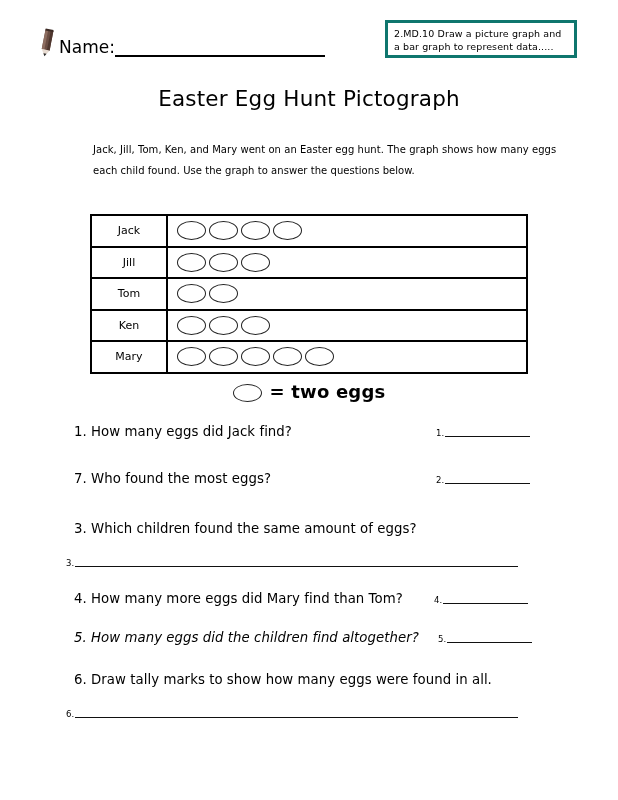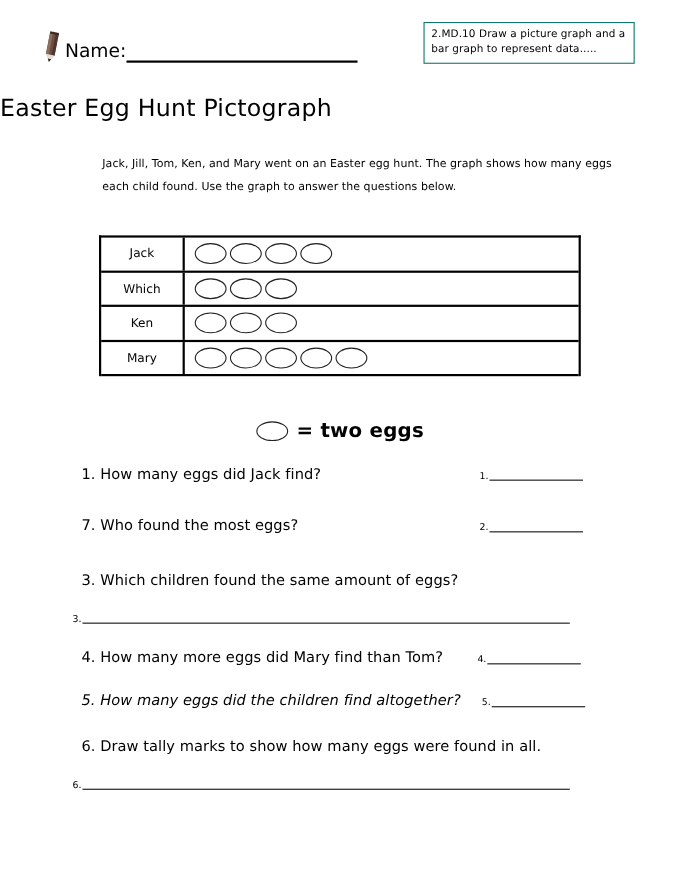--- a/index.html
+++ b/index.html
@@ -16,21 +16,21 @@
     overflow: hidden;
   }
 
   
   .standard-box {
     position: absolute;
     left: 385px;
     top: 20px;
     width: 192px;
     height: 38px;
-    border: 1px solid #0f766e;
+    border: 3px solid #0f766e;
     box-sizing: border-box;
     padding: 4px 5px 0 6px;
   }
   .standard-box .std-text {
     font-size: 9.5px;
     line-height: 13px;
     letter-spacing: 0.1px;
   }
 
   
@@ -59,20 +59,21 @@
     height: 17px;
     margin-bottom: 1px;
   }
 
   
   .worksheet-title {
     position: absolute;
     left: 0;
     top: 86px;
     width: 618px;
+    text-align: center;
     font-size: 21.5px;
     letter-spacing: 0.2px;
   }
 
   
   .intro {
     position: absolute;
     left: 93px;
     top: 139px;
     width: 470px;
@@ -125,21 +126,21 @@
     flex: 0 0 auto;
   }
 
   
   .legend {
     position: absolute;
     left: 0;
     top: 381px;
     width: 618px;
     display: flex;
-    align-items: center;
+    align-items: flex-end;
     justify-content: center;
     gap: 8px;
   }
   .legend .egg {
     width: 29px;
     height: 18px;
   }
   .legend-text {
     font-size: 18px;
     font-weight: bold;
@@ -210,23 +211,30 @@
     <div class="pict-row">
       <div class="pict-name">Jack</div>
       <div class="pict-eggs">
         <span class="egg"></span>
         <span class="egg"></span>
         <span class="egg"></span>
         <span class="egg"></span>
       </div>
     </div>
     <div class="pict-row">
-      <div class="pict-name">Which</div>
-      <div class="pict-eggs">
-        <span class="egg"></span>
+      <div class="pict-name">Jill</div>
+      <div class="pict-eggs">
+        <span class="egg"></span>
+        <span class="egg"></span>
+        <span class="egg"></span>
+      </div>
+    </div>
+    <div class="pict-row">
+      <div class="pict-name">Tom</div>
+      <div class="pict-eggs">
         <span class="egg"></span>
         <span class="egg"></span>
       </div>
     </div>
     <div class="pict-row">
       <div class="pict-name">Ken</div>
       <div class="pict-eggs">
         <span class="egg"></span>
         <span class="egg"></span>
         <span class="egg"></span>

